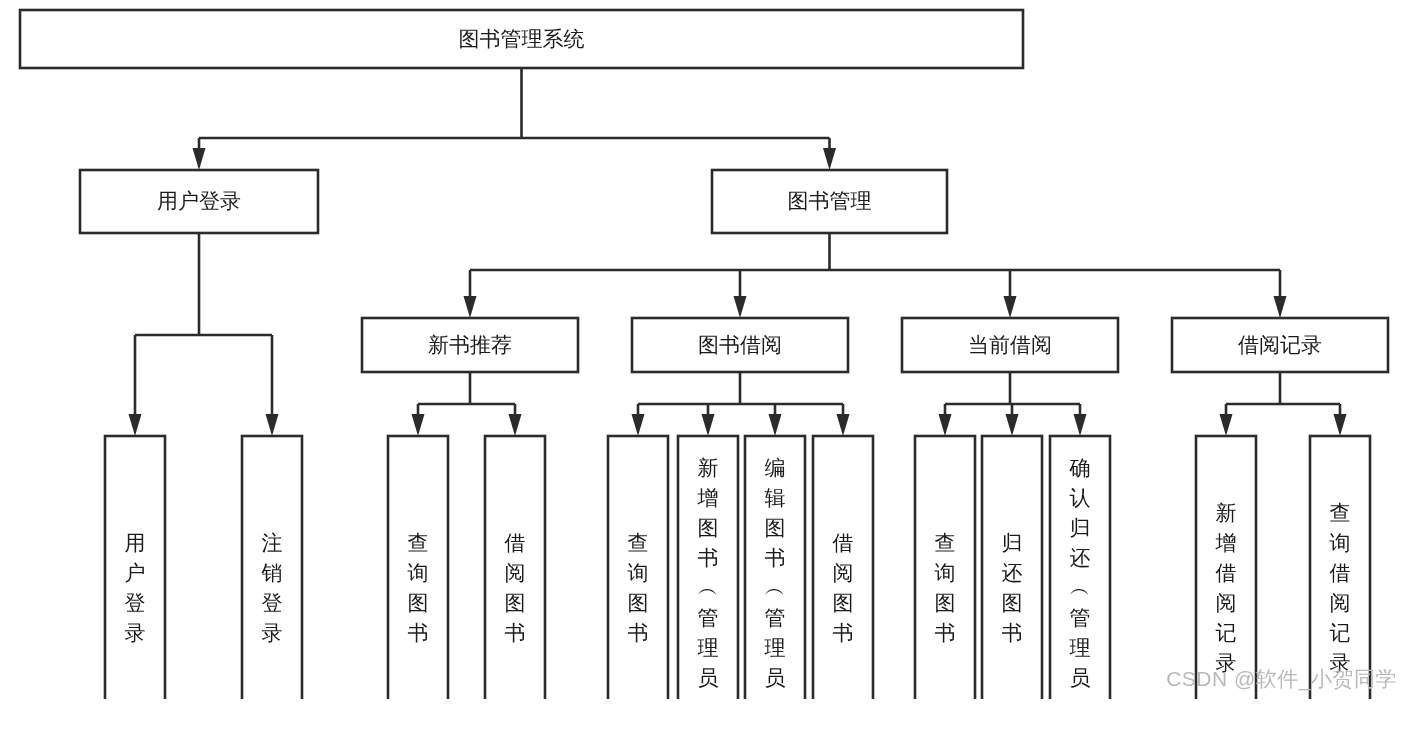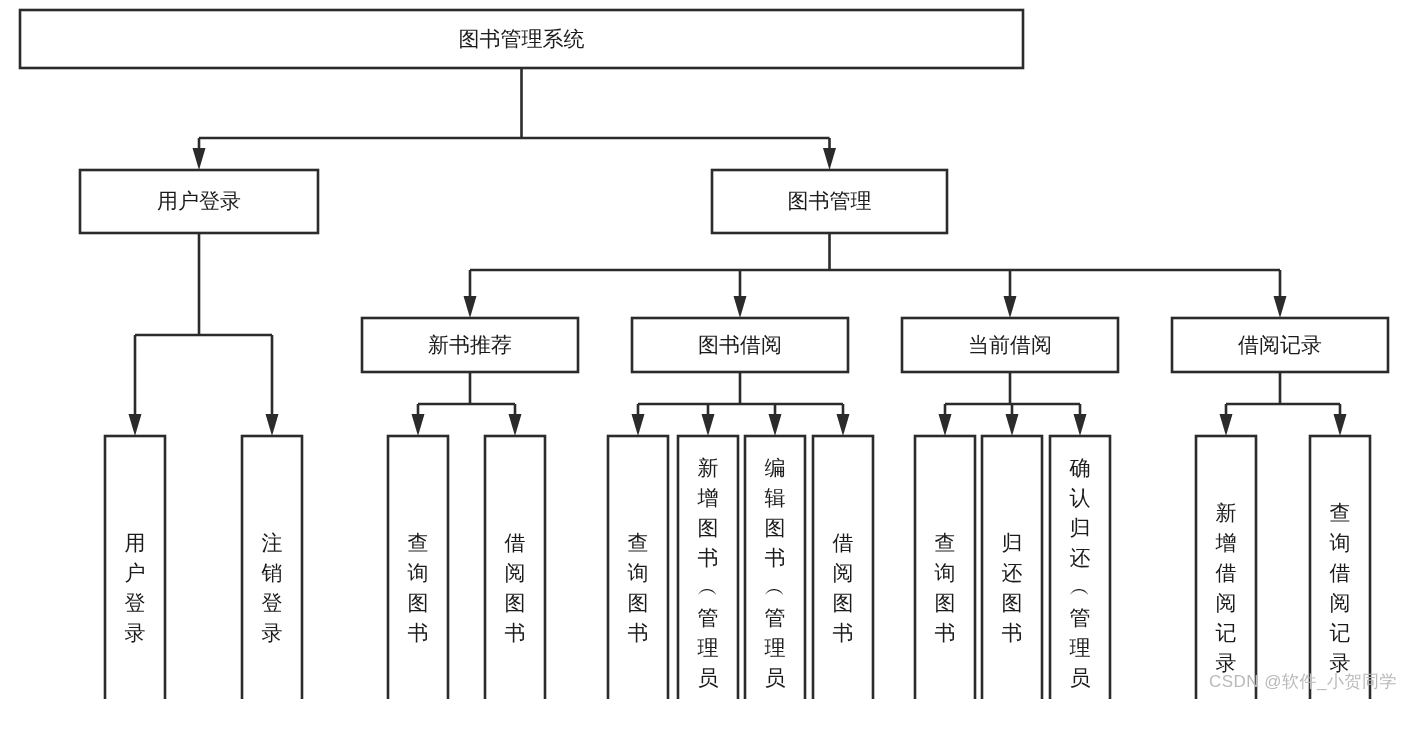--- a/index.html
+++ b/index.html
@@ -52,21 +52,21 @@
     fill: #1b1b1b;
     font-family: "Liberation Sans", "DejaVu Sans", sans-serif;
     font-size: 21px;
     text-anchor: middle;
   }
   .watermark {
     position: absolute;
     right: 8px;
     bottom: 6px;
     color: #b9b9b9;
-    font-size: 17px;
+    font-size: 21px;
     font-family: "Liberation Sans", "DejaVu Sans", sans-serif;
     letter-spacing: 0.5px;
     white-space: nowrap;
     user-select: none;
   }
 </style>
 </head>
 <body>
 
 <div id="diagram-root">

